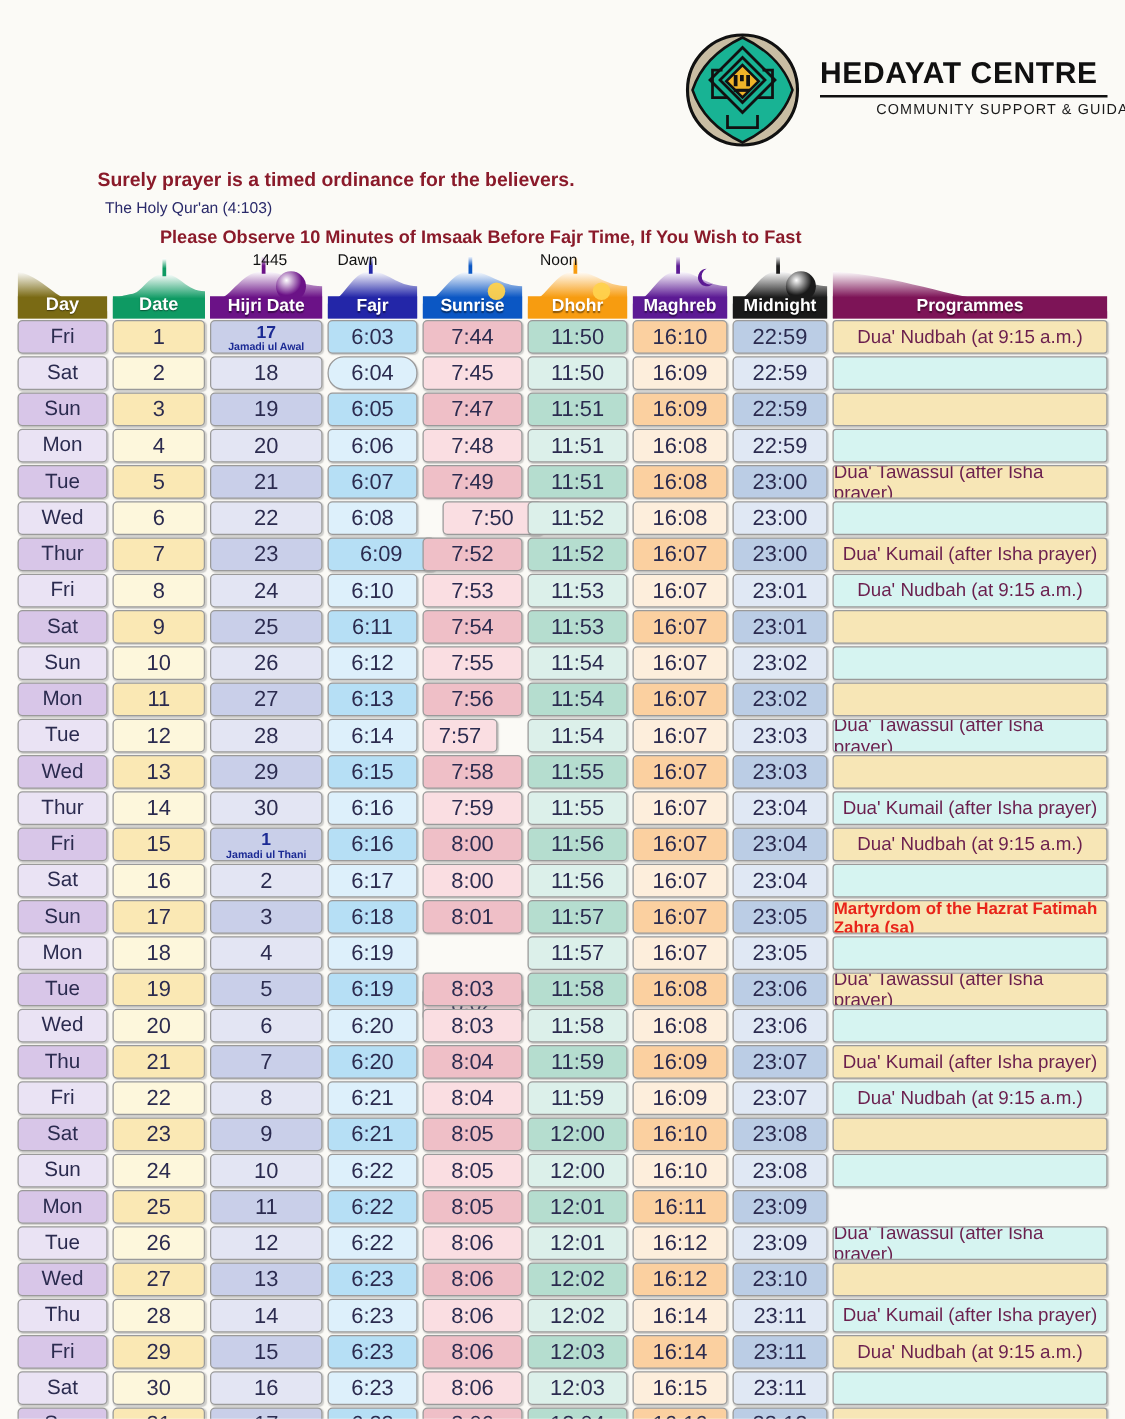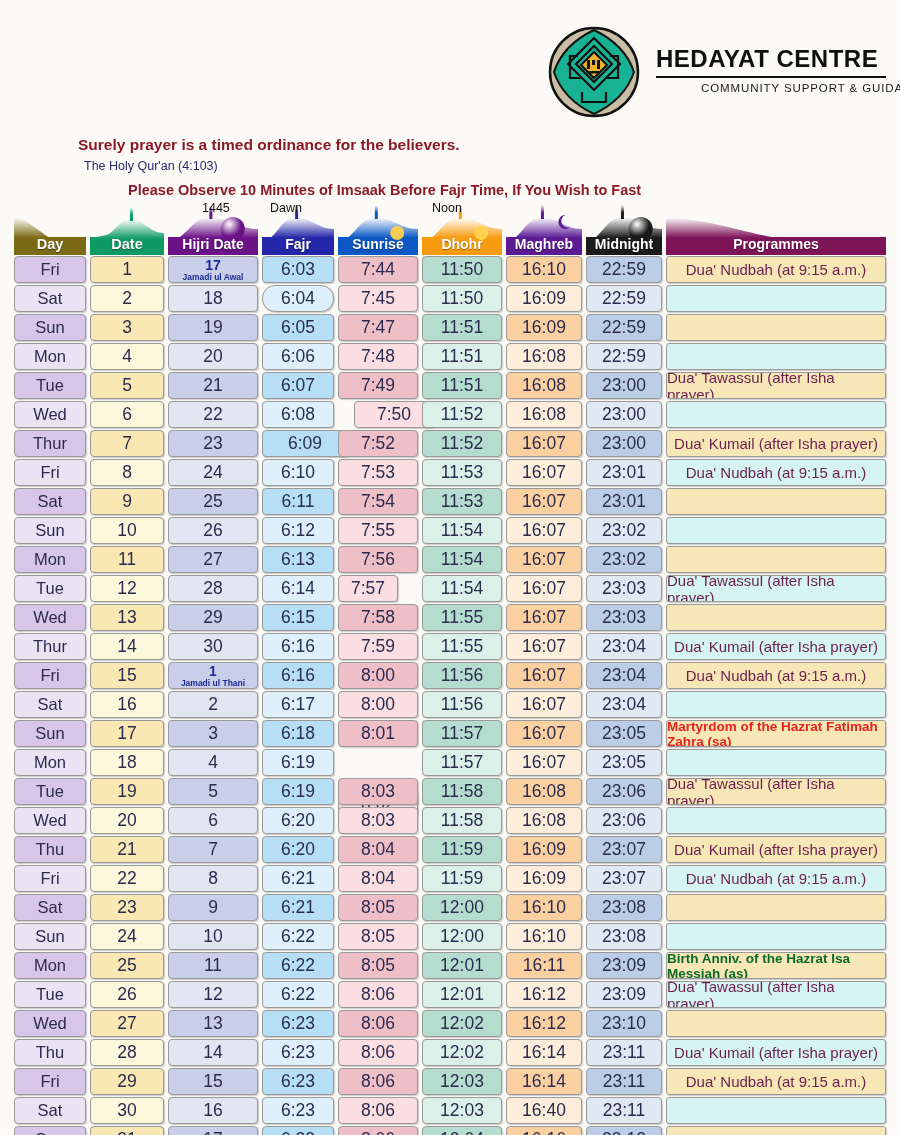--- a/index.html
+++ b/index.html
@@ -595,21 +595,20 @@
       </div>
       <div class="row">
         <div class="cell c-day" style="left: 0px; width: 72px; background: rgb(216, 198, 232);">Mon</div>
         <div class="cell" style="left: 76px; width: 74px; background: rgb(250, 232, 180);">25</div>
         <div class="cell" style="left: 154px; width: 90px; background: rgb(201, 207, 233);">11</div>
         <div class="cell" style="left: 248px; width: 72px; background: rgb(182, 223, 245);">6:22</div>
         <div class="cell" style="left: 324px; width: 80px; background: rgb(239, 191, 199);">8:05</div>
         <div class="cell" style="left: 408px; width: 80px; background: rgb(181, 221, 207);">12:01</div>
         <div class="cell" style="left: 492px; width: 76px; background: rgb(251, 208, 160);">16:11</div>
         <div class="cell" style="left: 572px; width: 76px; background: rgb(187, 205, 229);">23:09</div>
-        <div class="cell c-prog ev-green" style="left: 652px; width: 220px; background: rgb(247, 230, 182);">Birth Anniv. of the Hazrat Isa Messiah (as)</div>
       </div>
       <div class="row">
         <div class="cell c-day" style="left: 0px; width: 72px; background: rgb(234, 227, 244);">Tue</div>
         <div class="cell" style="left: 76px; width: 74px; background: rgb(253, 247, 220);">26</div>
         <div class="cell" style="left: 154px; width: 90px; background: rgb(227, 229, 243);">12</div>
         <div class="cell" style="left: 248px; width: 72px; background: rgb(221, 240, 251);">6:22</div>
         <div class="cell" style="left: 324px; width: 80px; background: rgb(250, 222, 226);">8:06</div>
         <div class="cell" style="left: 408px; width: 80px; background: rgb(220, 240, 234);">12:01</div>
         <div class="cell" style="left: 492px; width: 76px; background: rgb(253, 238, 220);">16:12</div>
         <div class="cell" style="left: 572px; width: 76px; background: rgb(224, 232, 244);">23:09</div>
@@ -648,21 +647,21 @@
         <div class="cell" style="left: 572px; width: 76px; background: rgb(187, 205, 229);">23:11</div>
         <div class="cell c-prog" style="left: 652px; width: 220px; background: rgb(247, 230, 182);">Dua' Nudbah (at 9:15 a.m.)</div>
       </div>
       <div class="row">
         <div class="cell c-day" style="left: 0px; width: 72px; background: rgb(234, 227, 244);">Sat</div>
         <div class="cell" style="left: 76px; width: 74px; background: rgb(253, 247, 220);">30</div>
         <div class="cell" style="left: 154px; width: 90px; background: rgb(227, 229, 243);">16</div>
         <div class="cell" style="left: 248px; width: 72px; background: rgb(221, 240, 251);">6:23</div>
         <div class="cell" style="left: 324px; width: 80px; background: rgb(250, 222, 226);">8:06</div>
         <div class="cell" style="left: 408px; width: 80px; background: rgb(220, 240, 234);">12:03</div>
-        <div class="cell" style="left: 492px; width: 76px; background: rgb(253, 238, 220);">16:40</div>
+        <div class="cell" style="left: 492px; width: 76px; background: rgb(253, 238, 220);">16:15</div>
         <div class="cell" style="left: 572px; width: 76px; background: rgb(224, 232, 244);">23:11</div>
         <div class="cell c-prog" style="left: 652px; width: 220px; background: rgb(214, 244, 241);"></div>
       </div>
       <div class="row">
         <div class="cell c-day" style="left: 0px; width: 72px; background: rgb(216, 198, 232);">Sun</div>
         <div class="cell" style="left: 76px; width: 74px; background: rgb(250, 232, 180);">31</div>
         <div class="cell" style="left: 154px; width: 90px; background: rgb(201, 207, 233);">17</div>
         <div class="cell" style="left: 248px; width: 72px; background: rgb(182, 223, 245);">6:23</div>
         <div class="cell" style="left: 324px; width: 80px; background: rgb(239, 191, 199);">8:06</div>
         <div class="cell" style="left: 408px; width: 80px; background: rgb(181, 221, 207);">12:04</div>

